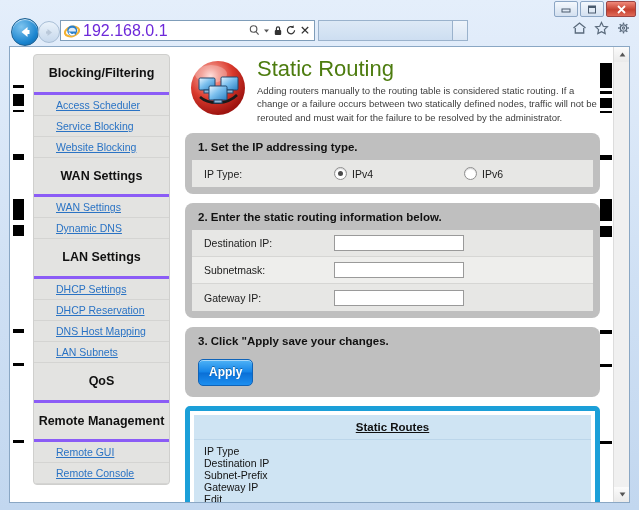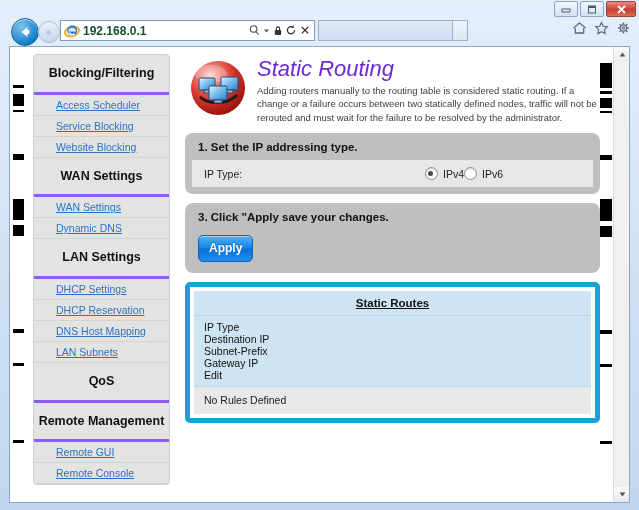--- a/index.html
+++ b/index.html
@@ -52,21 +52,21 @@
     border:1px solid #a8bed6;
     display:flex;align-items:center;justify-content:center;
   }
   .addressbar{
     position:absolute;left:60px;top:4px;width:255px;height:21px;
     background:#fff;border:1px solid #7f9db9;
     display:flex;align-items:center;box-sizing:border-box;
   }
   .ie-logo{width:16px;height:16px;margin:0 3px 0 3px;flex:none;}
   .url-text{
-    flex:1;font-size:12px;color:#14532d;white-space:nowrap;overflow:hidden;font-weight:bold;
+    flex:1;font-size:16px;color:#6d28d9;white-space:nowrap;overflow:hidden;
   }
   .addr-icons{display:flex;align-items:center;gap:3px;padding-right:4px;color:#444;}
   .addr-icons svg{display:block;}
   .searchbox{
     position:absolute;left:318px;top:4px;width:150px;height:21px;
     background:linear-gradient(to bottom,#dde9f6,#cddef1);
     border:1px solid #9ab2cc;box-sizing:border-box;
   }
   .searchbox .grip{
     position:absolute;right:0;top:0;width:14px;height:19px;
@@ -135,22 +135,22 @@
   #content{
     position:absolute;left:175px;top:7px;width:415px;
   }
   .page-head{
     position:relative;min-height:66px;padding-left:72px;
   }
   .head-icon{
     position:absolute;left:2px;top:3px;width:62px;height:62px;
   }
   .page-title{
-    font-size:22px;color:#6d28d9;font-weight:normal;
-    line-height:1;padding-top:4px;font-style:italic;
+    font-size:22px;color:#4d7c0f;font-weight:normal;
+    line-height:1;padding-top:4px;
   }
   .page-desc{
     font-size:9.5px;color:#3d3d3d;line-height:1.42;margin-top:4px;width:340px;
   }
 
   .panel{
     background:#bfbfbf;border-radius:8px;
     padding:7px;margin-top:9px;
   }
   .panel-title{
@@ -162,21 +162,21 @@
     display:flex;align-items:center;height:27px;
     border-bottom:1px solid #d6d6d4;padding-left:12px;box-sizing:border-box;
   }
   .frow:last-child{border-bottom:none;}
   .frow.alt{background:#eeeeec;}
   .flabel{font-size:10.5px;color:#1b1b1b;width:130px;flex:none;}
   .finput{
     width:130px;height:16px;background:#fff;
     border:1px solid #9a9a9a;box-sizing:border-box;
   }
-  .radio-wrap{display:flex;align-items:center;gap:5px;font-size:10.5px;color:#1b1b1b;justify-content:flex-end;}
+  .radio-wrap{display:flex;align-items:center;gap:5px;font-size:10.5px;color:#1b1b1b;}
   .radio{
     width:11px;height:11px;border-radius:50%;
     background:#fff;border:1px solid #8e8e8e;
     box-shadow:inset 0 1px 1px rgba(0,0,0,.18);
     position:relative;flex:none;
   }
   .radio.on::after{
     content:"";position:absolute;left:2.5px;top:2.5px;
     width:5px;height:5px;border-radius:50%;background:#4a4a4a;
   }
@@ -428,20 +428,37 @@
                 <span>IPv4</span>
               </span>
               <span class="radio-wrap">
                 <span class="radio"></span>
                 <span>IPv6</span>
               </span>
             </div>
           </div>
         </div>
 
+        <div class="panel">
+          <div class="panel-title">2. Enter the static routing information below.</div>
+          <div class="rowgrid">
+            <div class="frow">
+              <span class="flabel">Destination IP:</span>
+              <input class="finput" value="" style="">
+            </div>
+            <div class="frow alt">
+              <span class="flabel">Subnetmask:</span>
+              <input class="finput" value="" style="">
+            </div>
+            <div class="frow">
+              <span class="flabel">Gateway IP:</span>
+              <input class="finput" value="" style="">
+            </div>
+          </div>
+        </div>
 
         <div class="panel apply-panel">
           <div class="panel-title">3. Click "Apply save your changes.</div>
           <div id="apply-button">Apply</div>
         </div>
 
         <div class="routes-frame">
           <div class="routes-title">Static Routes</div>
           <div class="routes-head">
             <div class="col1">IP Type</div>

